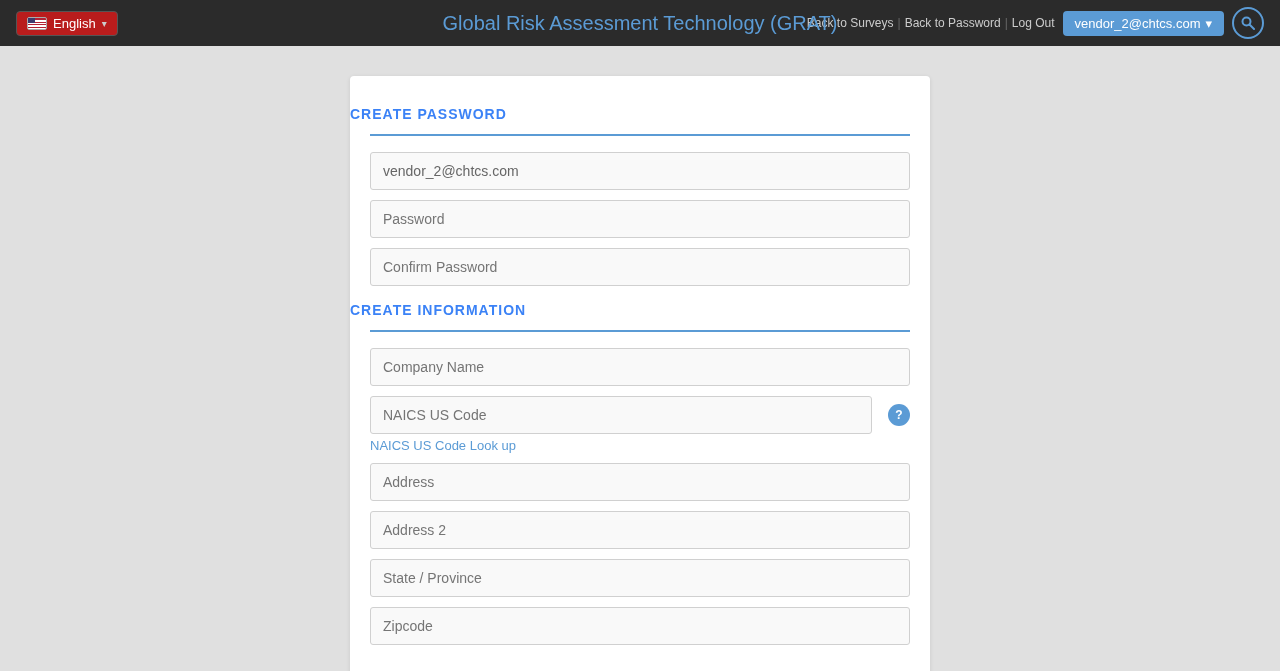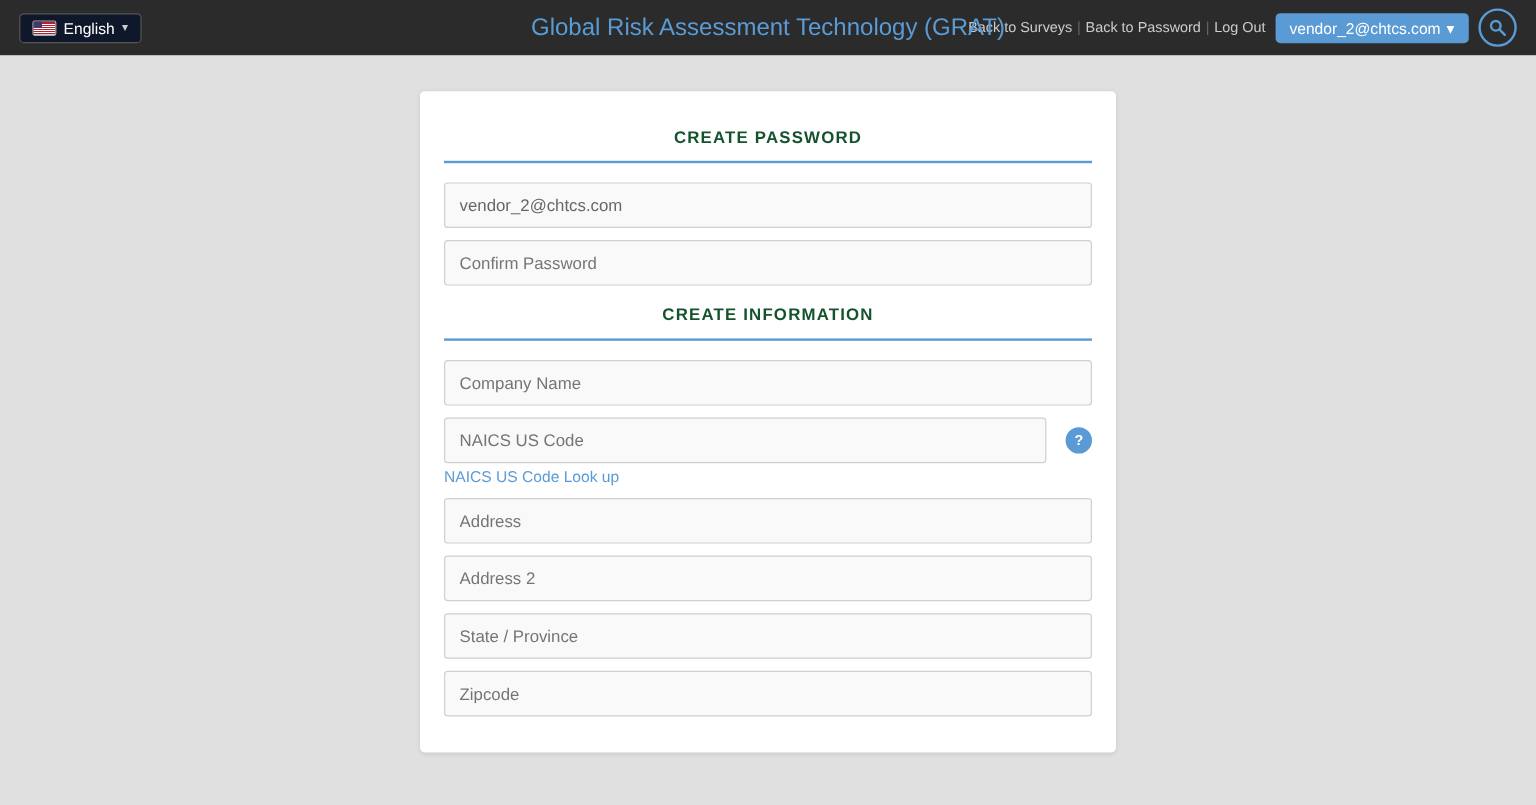--- a/index.html
+++ b/index.html
@@ -27,21 +27,21 @@
 
     .topnav-left {
       display: flex;
       align-items: center;
     }
 
     .lang-btn {
       display: flex;
       align-items: center;
       gap: 6px;
-      background-color: #0f172a;
+      background-color: #b91c1c;
       border: 1px solid #555;
       border-radius: 4px;
       padding: 4px 10px;
       color: #fff;
       font-size: 13px;
       cursor: pointer;
     }
 
     .flag-icon {
       width: 20px;
@@ -153,22 +153,21 @@
 
     .form-card {
       background: #fff;
       width: 580px;
       border-radius: 4px;
       padding: 30px 0 20px 0;
       box-shadow: 0 1px 4px rgba(0,0,0,0.1);
     }
 
     .section-title {
-      text-align: center;
-      color: #14532d;
+      color: #3b82f6;
       font-size: 14px;
       font-weight: bold;
       letter-spacing: 1px;
       margin-bottom: 12px;
     }
 
     .section-divider {
       height: 2px;
       background-color: #5b9bd5;
       margin: 0 20px 16px 20px;
@@ -270,20 +269,23 @@
   <div class="form-card">
 
     <div>
       <div class="section-title">CREATE PASSWORD</div>
       <div class="section-divider"></div>
 
       <div class="form-group">
         <input class="form-input" type="text" value="vendor_2@chtcs.com" placeholder="vendor_2@chtcs.com" style="">
       </div>
 
+      <div class="form-group">
+        <input class="form-input" type="password" placeholder="Password" style="">
+      </div>
 
       <div class="form-group section-gap">
         <input class="form-input" type="password" placeholder="Confirm Password" style="">
       </div>
     </div>
 
     <div>
       <div class="section-title">CREATE INFORMATION</div>
       <div class="section-divider"></div>
 

